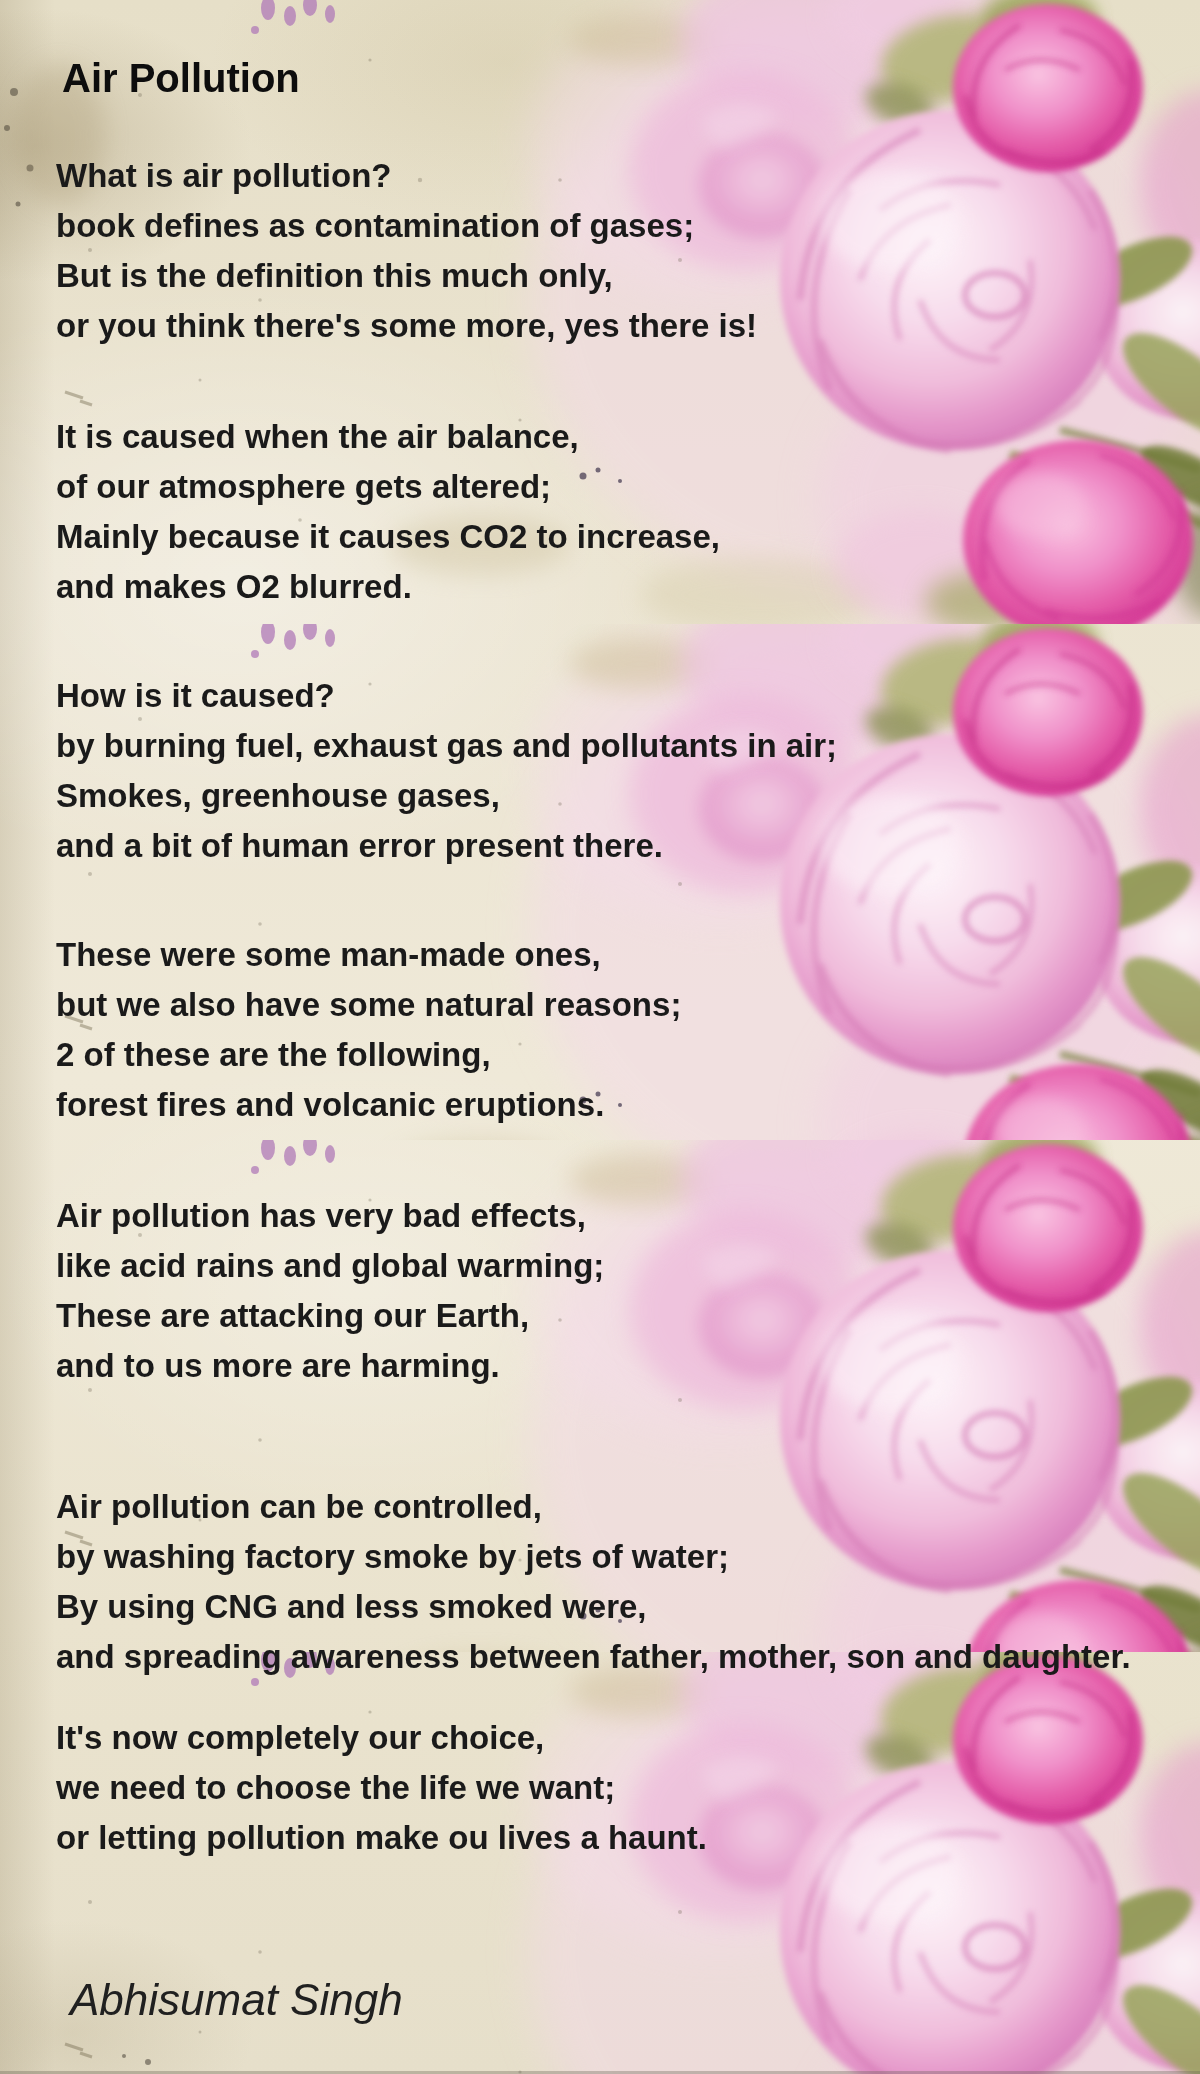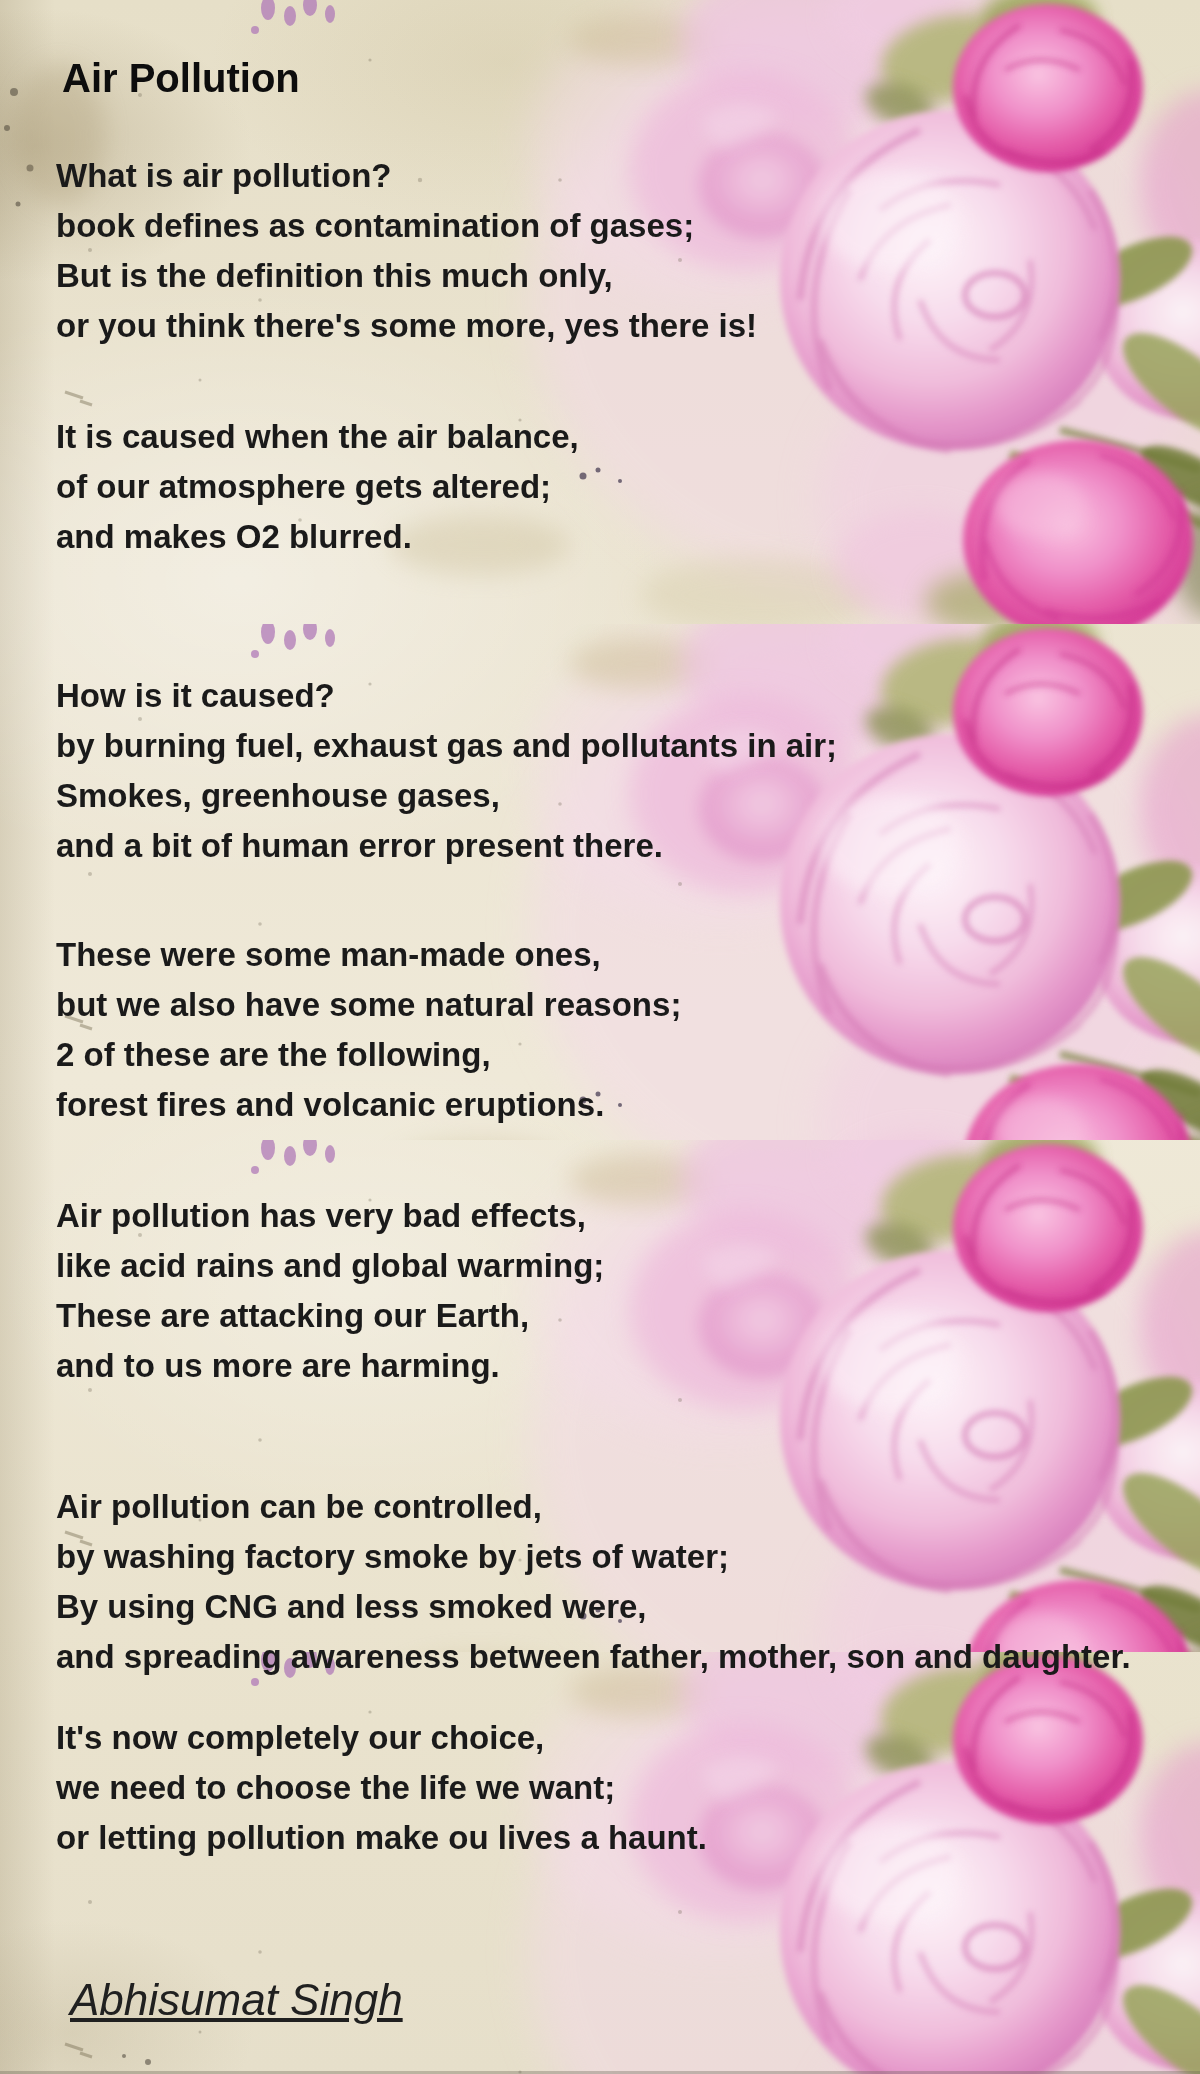--- a/index.html
+++ b/index.html
@@ -37,21 +37,21 @@
   #stanza-1 { top: 151px; }
   #stanza-2 { top: 412px; }
   #stanza-3 { top: 671px; }
   #stanza-4 { top: 930px; }
   #stanza-5 { top: 1191px; }
   #stanza-6 { top: 1452px; margin-top: 30px; }
   #stanza-7 { top: 1713px; }
   .author {
     position: absolute; left: 70px; top: 1974px; margin: 0;
     font-size: 44px; line-height: 52px; font-style: italic; font-weight: 400;
-    color: #202020; white-space: nowrap; text-decoration: underline;
+    color: #202020; white-space: nowrap;
   }
 </style>
 </head>
 <body>
 
 <div class="page">
 
   <svg class="bg-svg" xmlns="http://www.w3.org/2000/svg" width="1200" height="2074" viewBox="0 0 1200 2074" aria-hidden="true">
     <defs>
       <filter id="b2" x="-40%" y="-40%" width="180%" height="180%">
@@ -217,20 +217,21 @@
   <div class="stanza" id="stanza-1">
     <div class="line">What is air pollution?</div>
     <div class="line">book defines as contamination of gases;</div>
     <div class="line">But is the definition this much only,</div>
     <div class="line">or you think there's some more, yes there is!</div>
   </div>
 
   <div class="stanza" id="stanza-2">
     <div class="line">It is caused when the air balance,</div>
     <div class="line">of our atmosphere gets altered;</div>
+    <div class="line">Mainly because it causes CO2 to increase,</div>
     <div class="line">and makes O2 blurred.</div>
   </div>
 
   <div class="stanza" id="stanza-3">
     <div class="line">How is it caused?</div>
     <div class="line">by burning fuel, exhaust gas and pollutants in air;</div>
     <div class="line">Smokes, greenhouse gases,</div>
     <div class="line">and a bit of human error present there.</div>
   </div>
 

